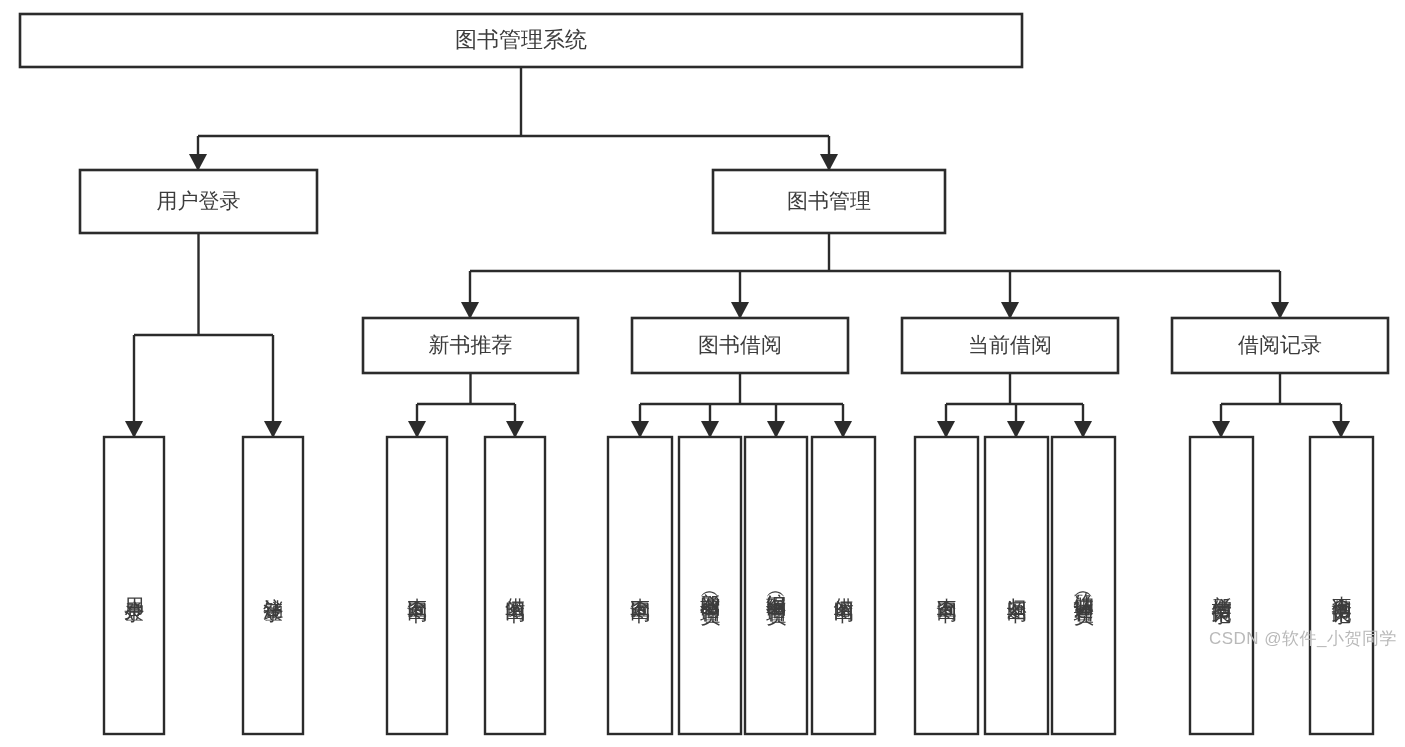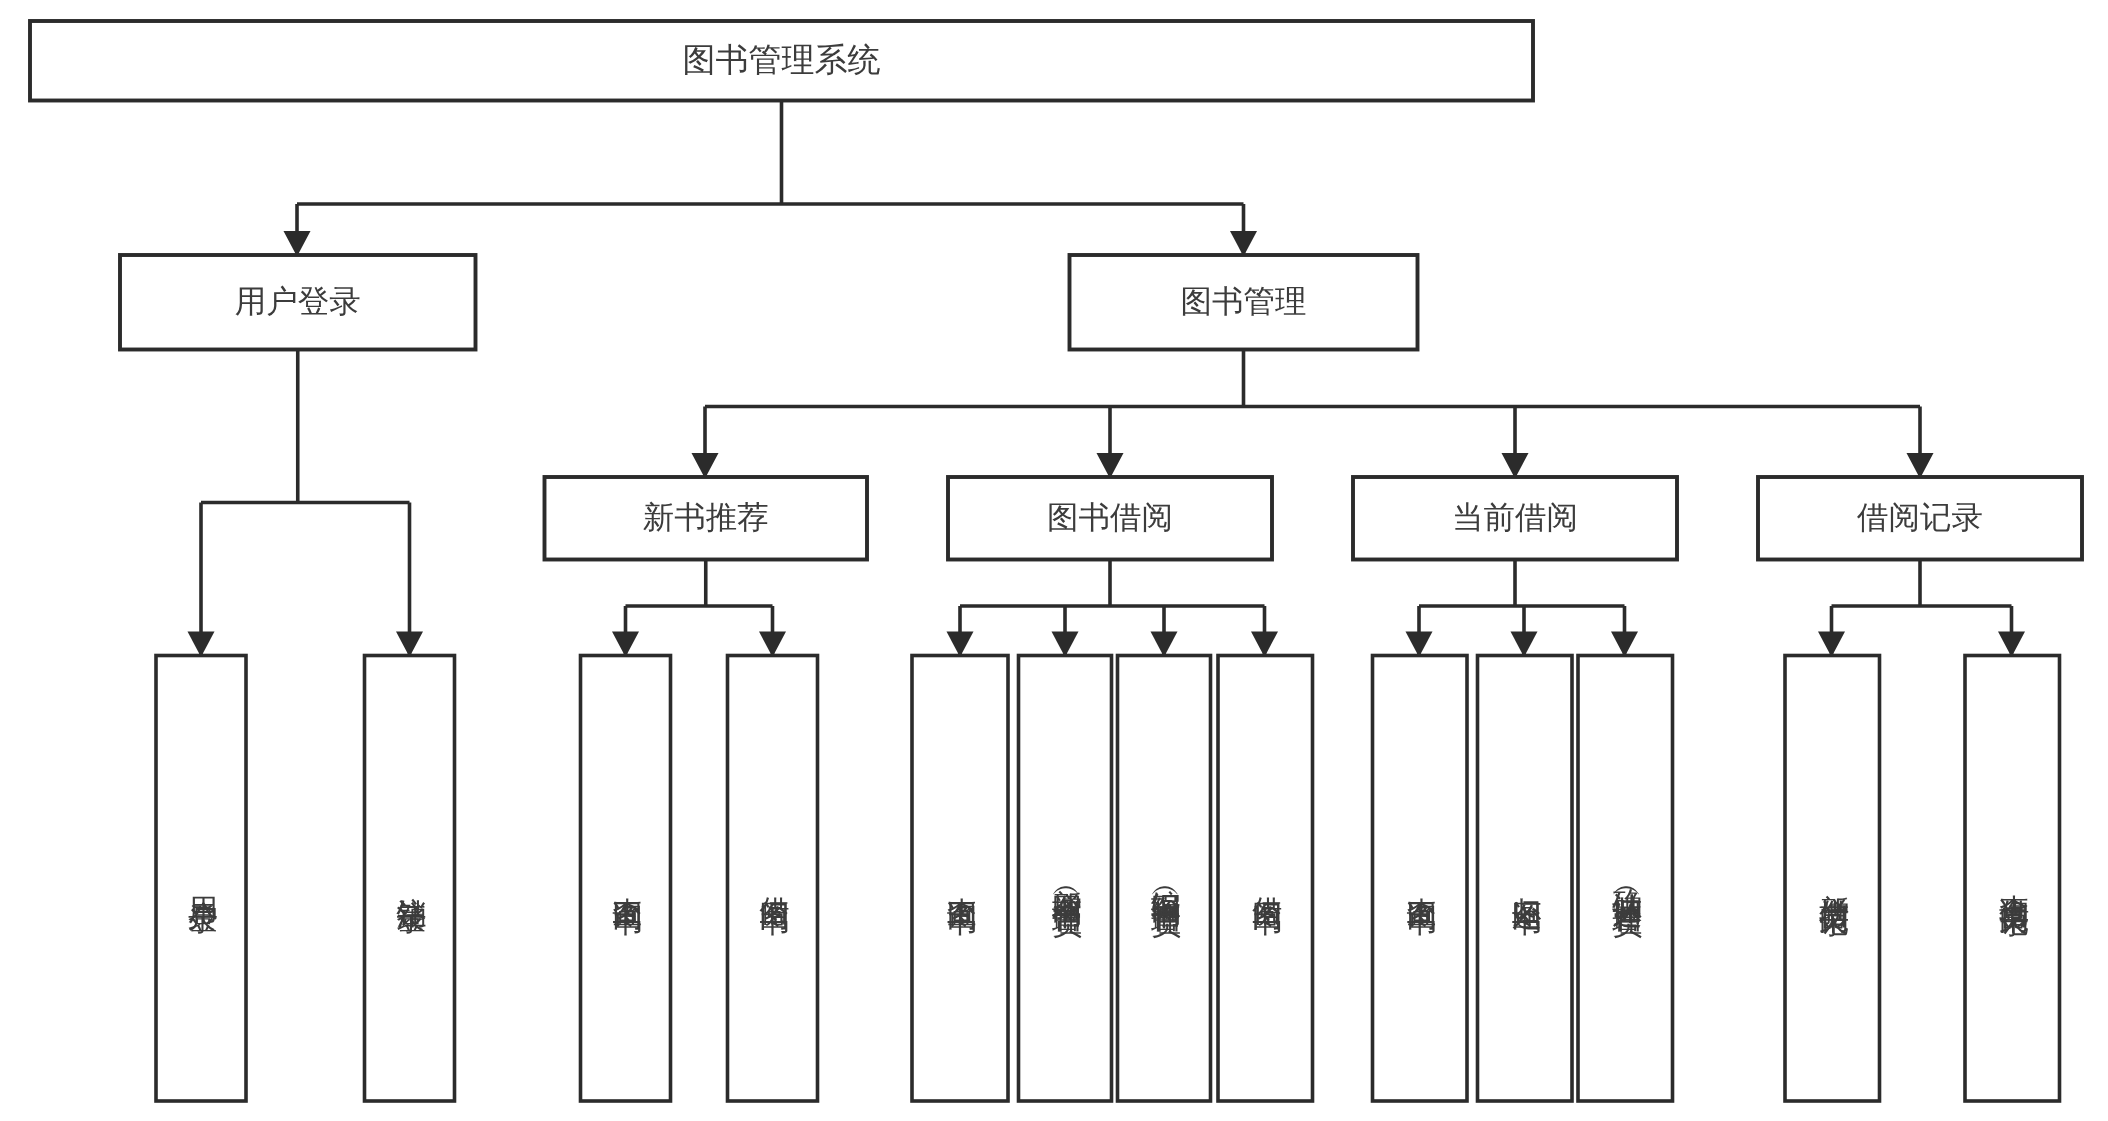--- a/index.html
+++ b/index.html
@@ -226,13 +226,14 @@
         <span class="leaf-label">确认归还（管理员）</span>
       </div>
       <div class="leaf-label-wrap" style="left: 1190px; top: 437px; width: 63px; height: 297px;">
         <span class="leaf-label">新增借阅记录</span>
       </div>
       <div class="leaf-label-wrap" style="left: 1310px; top: 437px; width: 63px; height: 297px;">
         <span class="leaf-label">查询借阅记录</span>
       </div>
     </div>
 
+  <div class="watermark">CSDN @软件_小贺同学</div>
 </div>
 
 </body></html>

